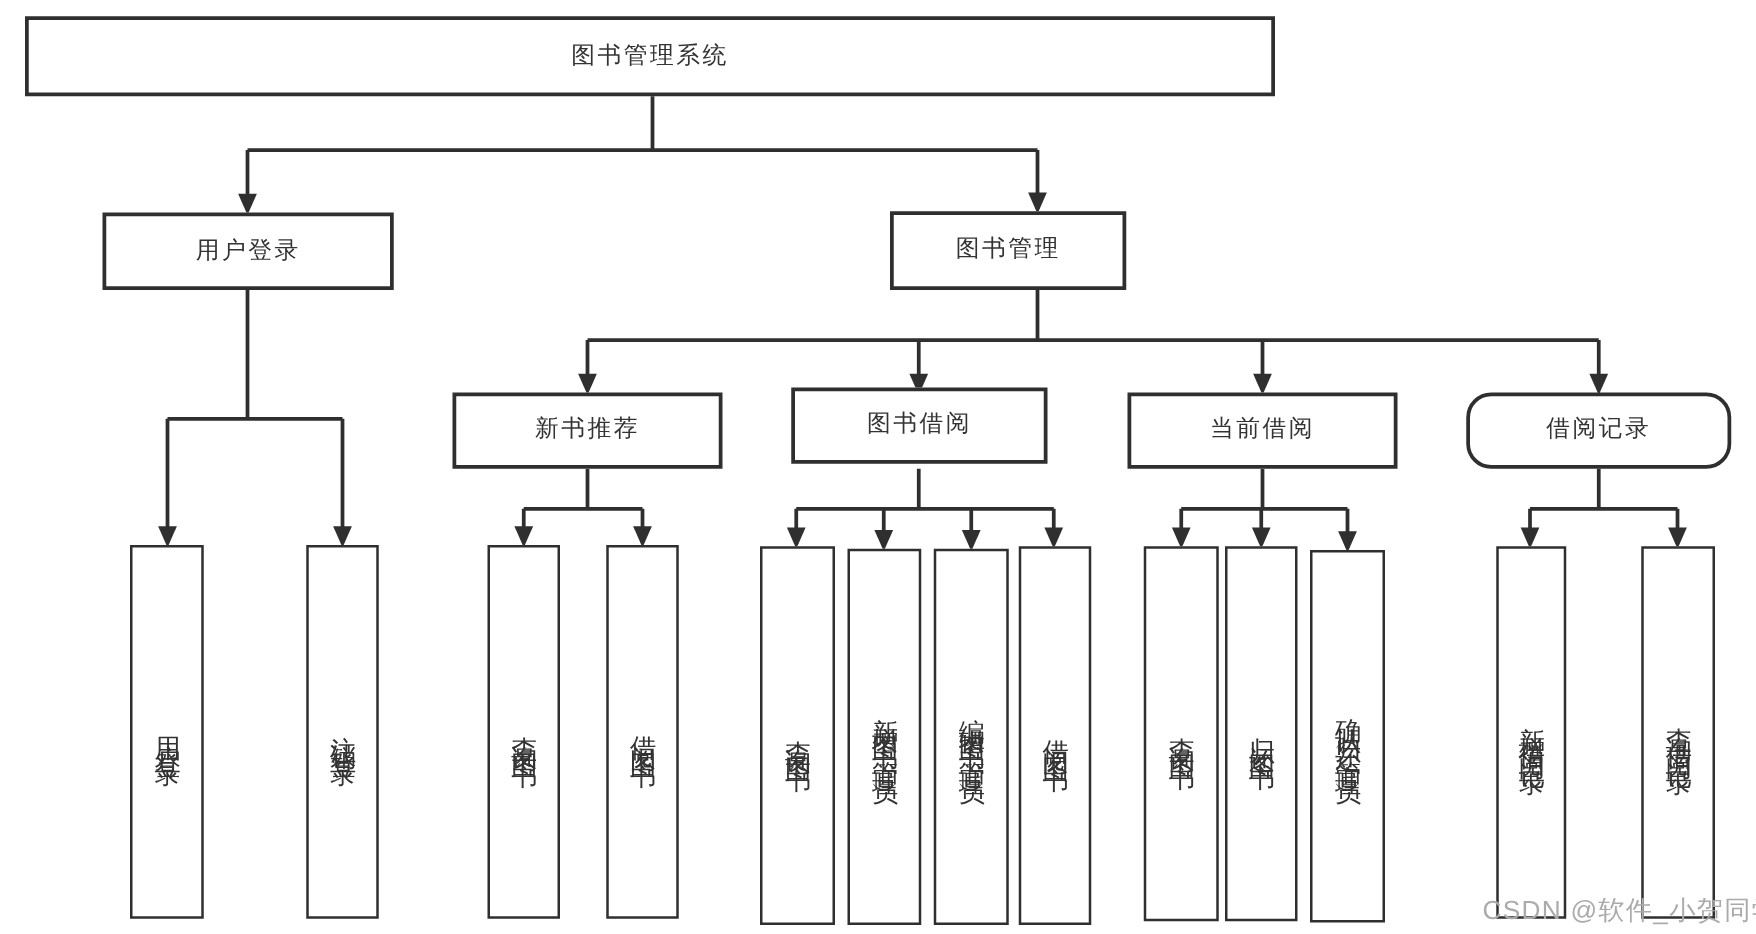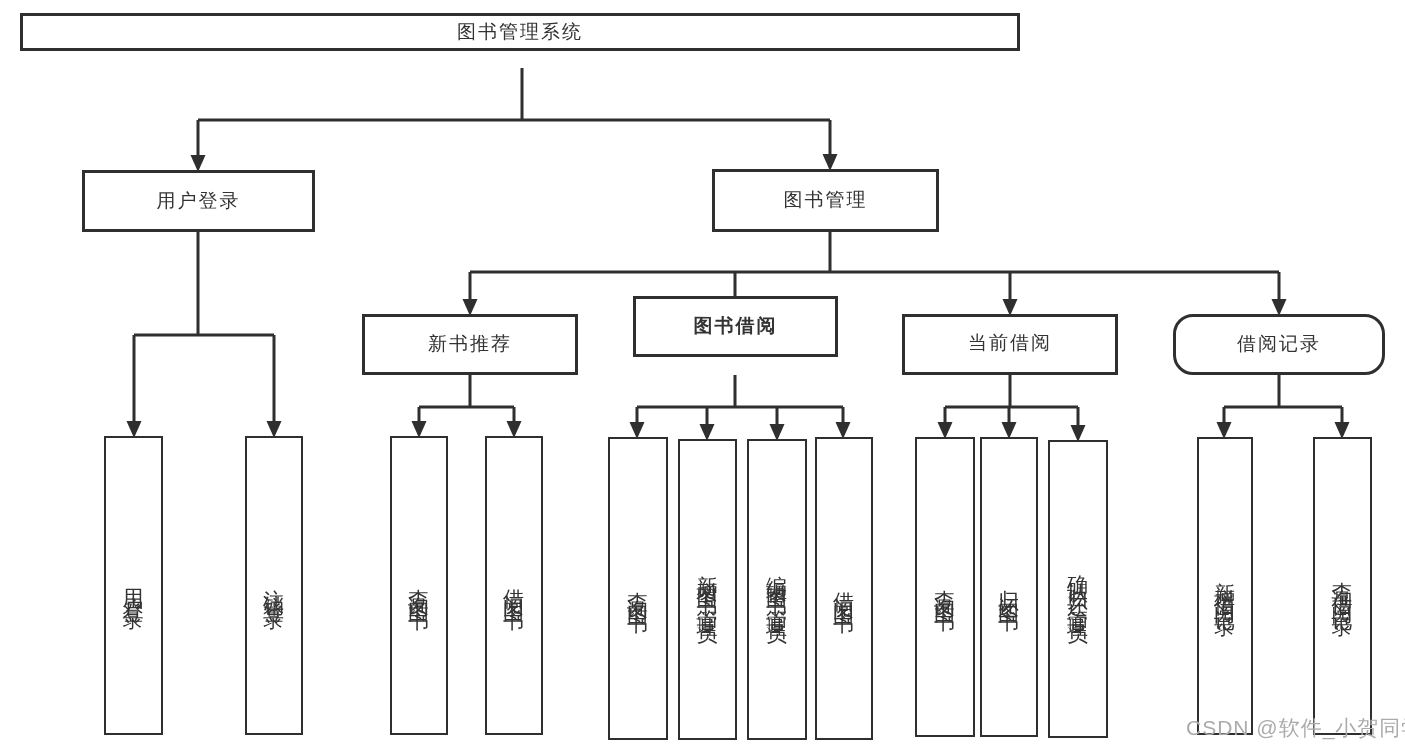--- a/index.html
+++ b/index.html
@@ -82,35 +82,35 @@
       <polygon points="769.5,424 784.5,424 777,441"></polygon>
       <polygon points="835.5,422 850.5,422 843,439"></polygon>
       <polygon points="937.5,422 952.5,422 945,439"></polygon>
       <polygon points="1001.5,422 1016.5,422 1009,439"></polygon>
       <polygon points="1070.5,425 1085.5,425 1078,442"></polygon>
       <polygon points="1216.5,422 1231.5,422 1224,439"></polygon>
       <polygon points="1334.5,422 1349.5,422 1342,439"></polygon>
     </g>
   </svg>
 
-  <div class="box" style="left:20px;top:13px;width:1000px;height:38px;">
+  <div class="box" style="left:20px;top:13px;width:1000px;height:64px;">
     <span>图书管理系统</span>
   </div>
 
   <div class="box" style="left:82px;top:170px;width:233px;height:62px;">
     <span>用户登录</span>
   </div>
-  <div class="box" style="left:712px;top:169px;width:227px;height:63px;">
+  <div class="box" style="left:712px;top:169px;width:189px;height:63px;">
     <span>图书管理</span>
   </div>
 
   <div class="box" style="left:362px;top:314px;width:216px;height:61px;text-align:right;">
     <span>新书推荐</span>
   </div>
-  <div class="box" style="left:633px;top:296px;width:205px;height:61px;font-weight:bold;">
+  <div class="box" style="left:633px;top:310px;width:205px;height:61px;">
     <span>图书借阅</span>
   </div>
   <div class="box" style="left:902px;top:314px;width:216px;height:61px;font-family:Liberation Mono, monospace;">
     <span>当前借阅</span>
   </div>
   <div class="box" style="left:1173px;top:314px;width:212px;height:61px;border-radius:20px;">
     <span>借阅记录</span>
   </div>
 
   <div class="box leaf" style="left:104px;top:436px;width:59px;height:299px;">

